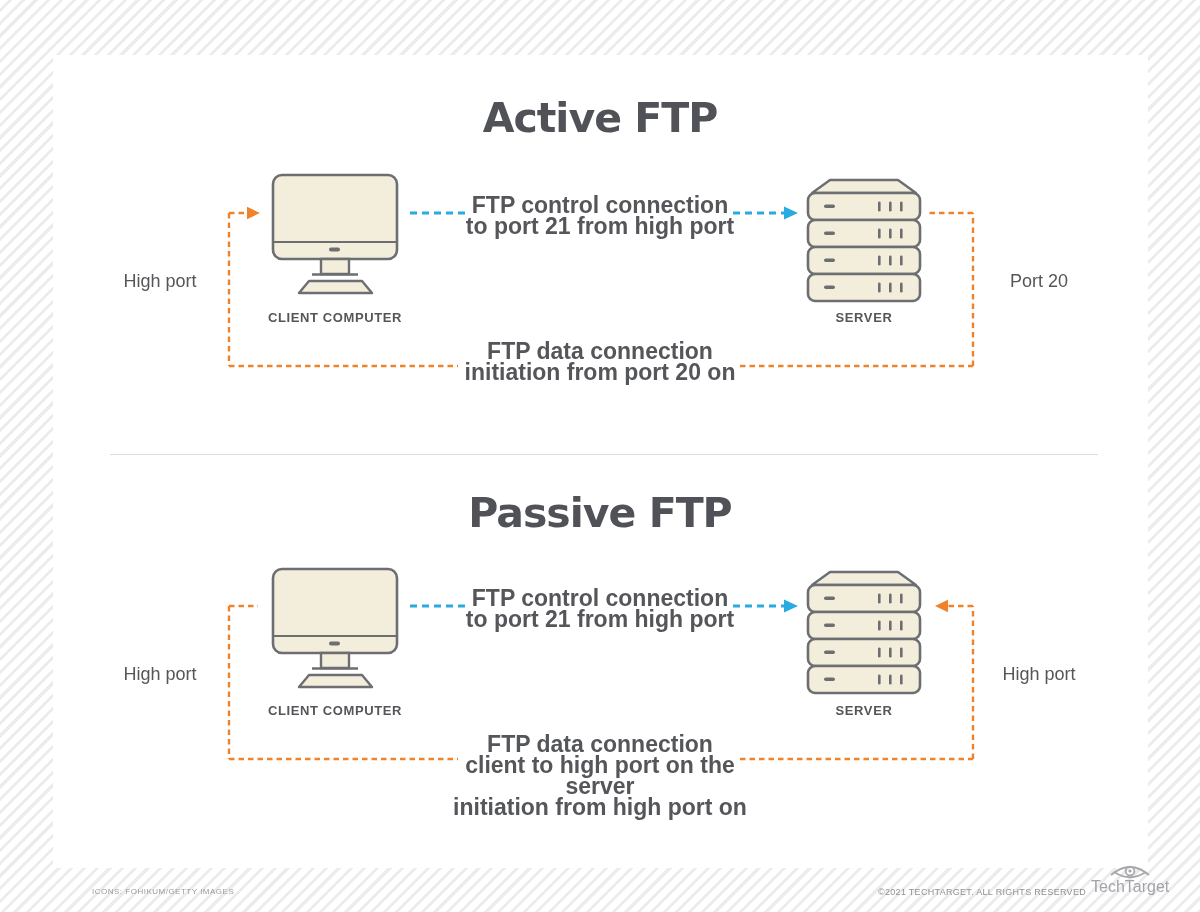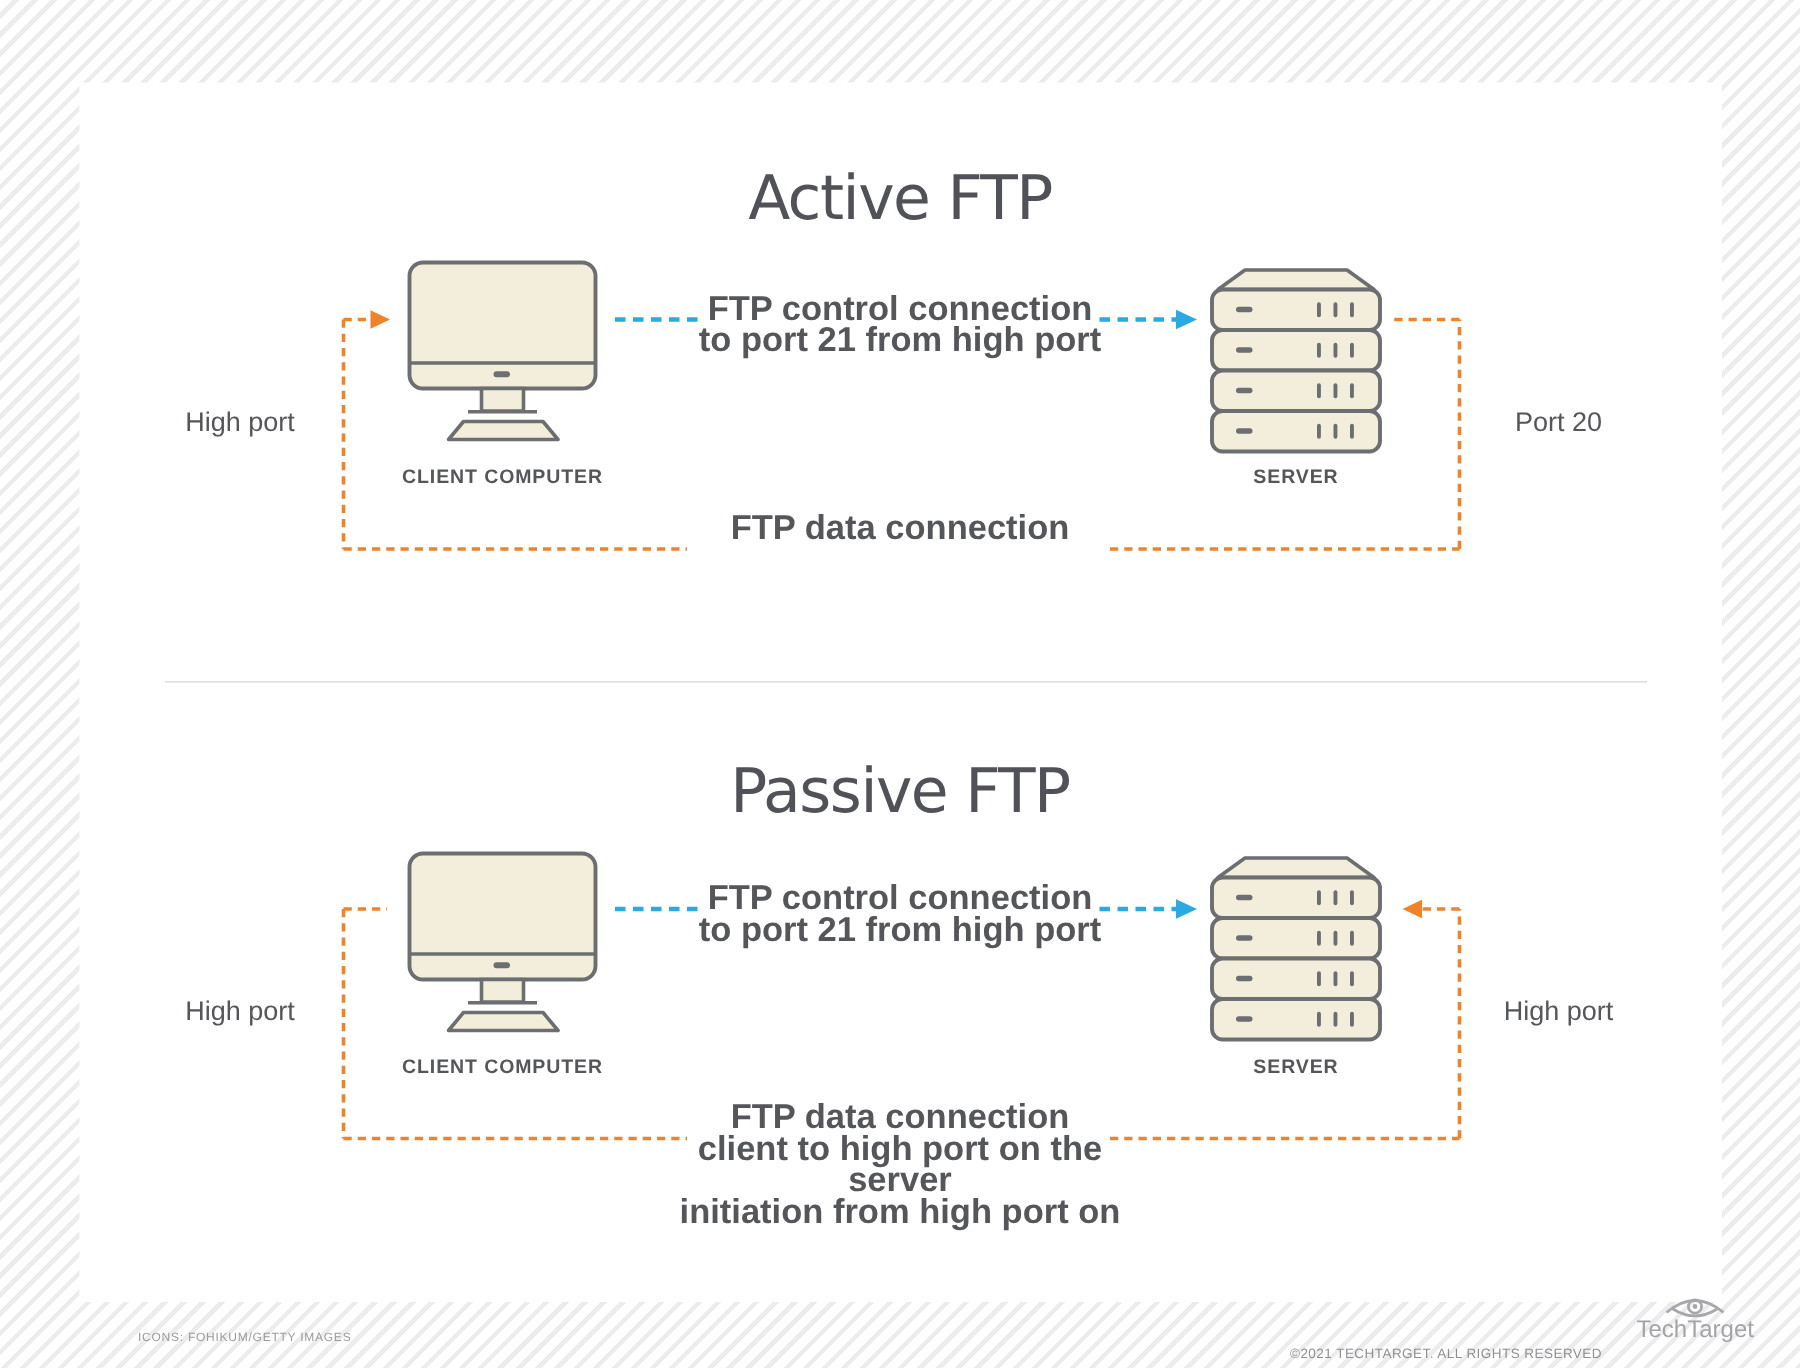--- a/index.html
+++ b/index.html
@@ -6,30 +6,30 @@
   html,body { width:1200px; height:912px; }
   .page {
     position:relative; width:1200px; height:912px; overflow:hidden;
     background: repeating-linear-gradient(135deg, #ffffff 0px, #ffffff 6px, #ececef 6px, #ececef 9px);
     font-family:"Liberation Sans", sans-serif; color:#55565a;
   }
   .card { position:absolute; left:53px; top:55px; width:1095px; height:813px; background:#ffffff; }
   .abs { position:absolute; }
   .title {
     position:absolute; left:300px; width:600px; text-align:center;
-    font-family:"DejaVu Sans", sans-serif; font-weight:normal; font-size:41px;
-    letter-spacing:-1px; color:#515257;margin-top:14px;
+    font-family:"DejaVu Sans", sans-serif; font-weight:bold; font-size:41px;
+    letter-spacing:-1px; color:#515257;
   }
   .conn-text { position:absolute; text-align:center; font-size:23px; line-height:21px; color:#55565a;font-weight:bold; }
   .port-label { position:absolute; width:140px; text-align:center; font-size:18px; color:#55565a; }
   .dev-label { position:absolute; text-align:center; font-size:13px; font-weight:bold; letter-spacing:0.6px; color:#55565a; }
   .divider { position:absolute; left:110px; top:454px; width:988px; height:1px; background:#dcdcdf; }
   .overlay { position:absolute; left:0; top:0; pointer-events:none; }
   .footer-credit { position:absolute; left:49px; top:887px; font-size:8px; letter-spacing:0.5px; color:#9b9b9e;padding-left:43px; }
-  .footer-copy { position:absolute; left:860px; top:887px; width:226px; font-size:9px; letter-spacing:0.3px; color:#909093;margin-top:10px; }
+  .footer-copy { position:absolute; left:860px; top:887px; width:226px; text-align:right; font-size:9px; letter-spacing:0.3px; color:#909093; }
   .brand-text { position:absolute; left:1091px; top:878px; width:78px; text-align:right; font-size:16px; color:#a4a4a8; }
 </style>
 </head>
 <body>
 
 <div class="page">
   <div class="card"></div>
 
   <h1 class="title" style="top:94px">Active FTP</h1>
 
@@ -78,20 +78,21 @@
 
   <div class="port-label" style="left:90px;top:271px">High port</div>
   <div class="port-label" style="left:969px;top:271px">Port 20</div>
 
   <div class="conn-text" style="left:450px;top:195px;width:300px">
     <div>FTP control connection</div>
     <div>to port 21 from high port</div>
   </div>
   <div class="conn-text" style="left:450px;top:341px;width:300px">
     <div>FTP data connection</div>
+    <div>initiation from port 20 on</div>
   </div>
 
   <div class="divider"></div>
 
   <h1 class="title" style="top:489px">Passive FTP</h1>
 
   <svg class="abs" style="left:271px;top:567px" width="129" height="124" viewBox="0 0 129 124">
     <rect x="2" y="2" width="124" height="84" rx="9" fill="#f3eedb" stroke="#6d6e71" stroke-width="2.6"></rect>
     <line x1="2.5" y1="69" x2="125.5" y2="69" stroke="#6d6e71" stroke-width="2.2"></line>
     <rect x="58" y="74.5" width="11" height="4" rx="2" fill="#6d6e71"></rect>

